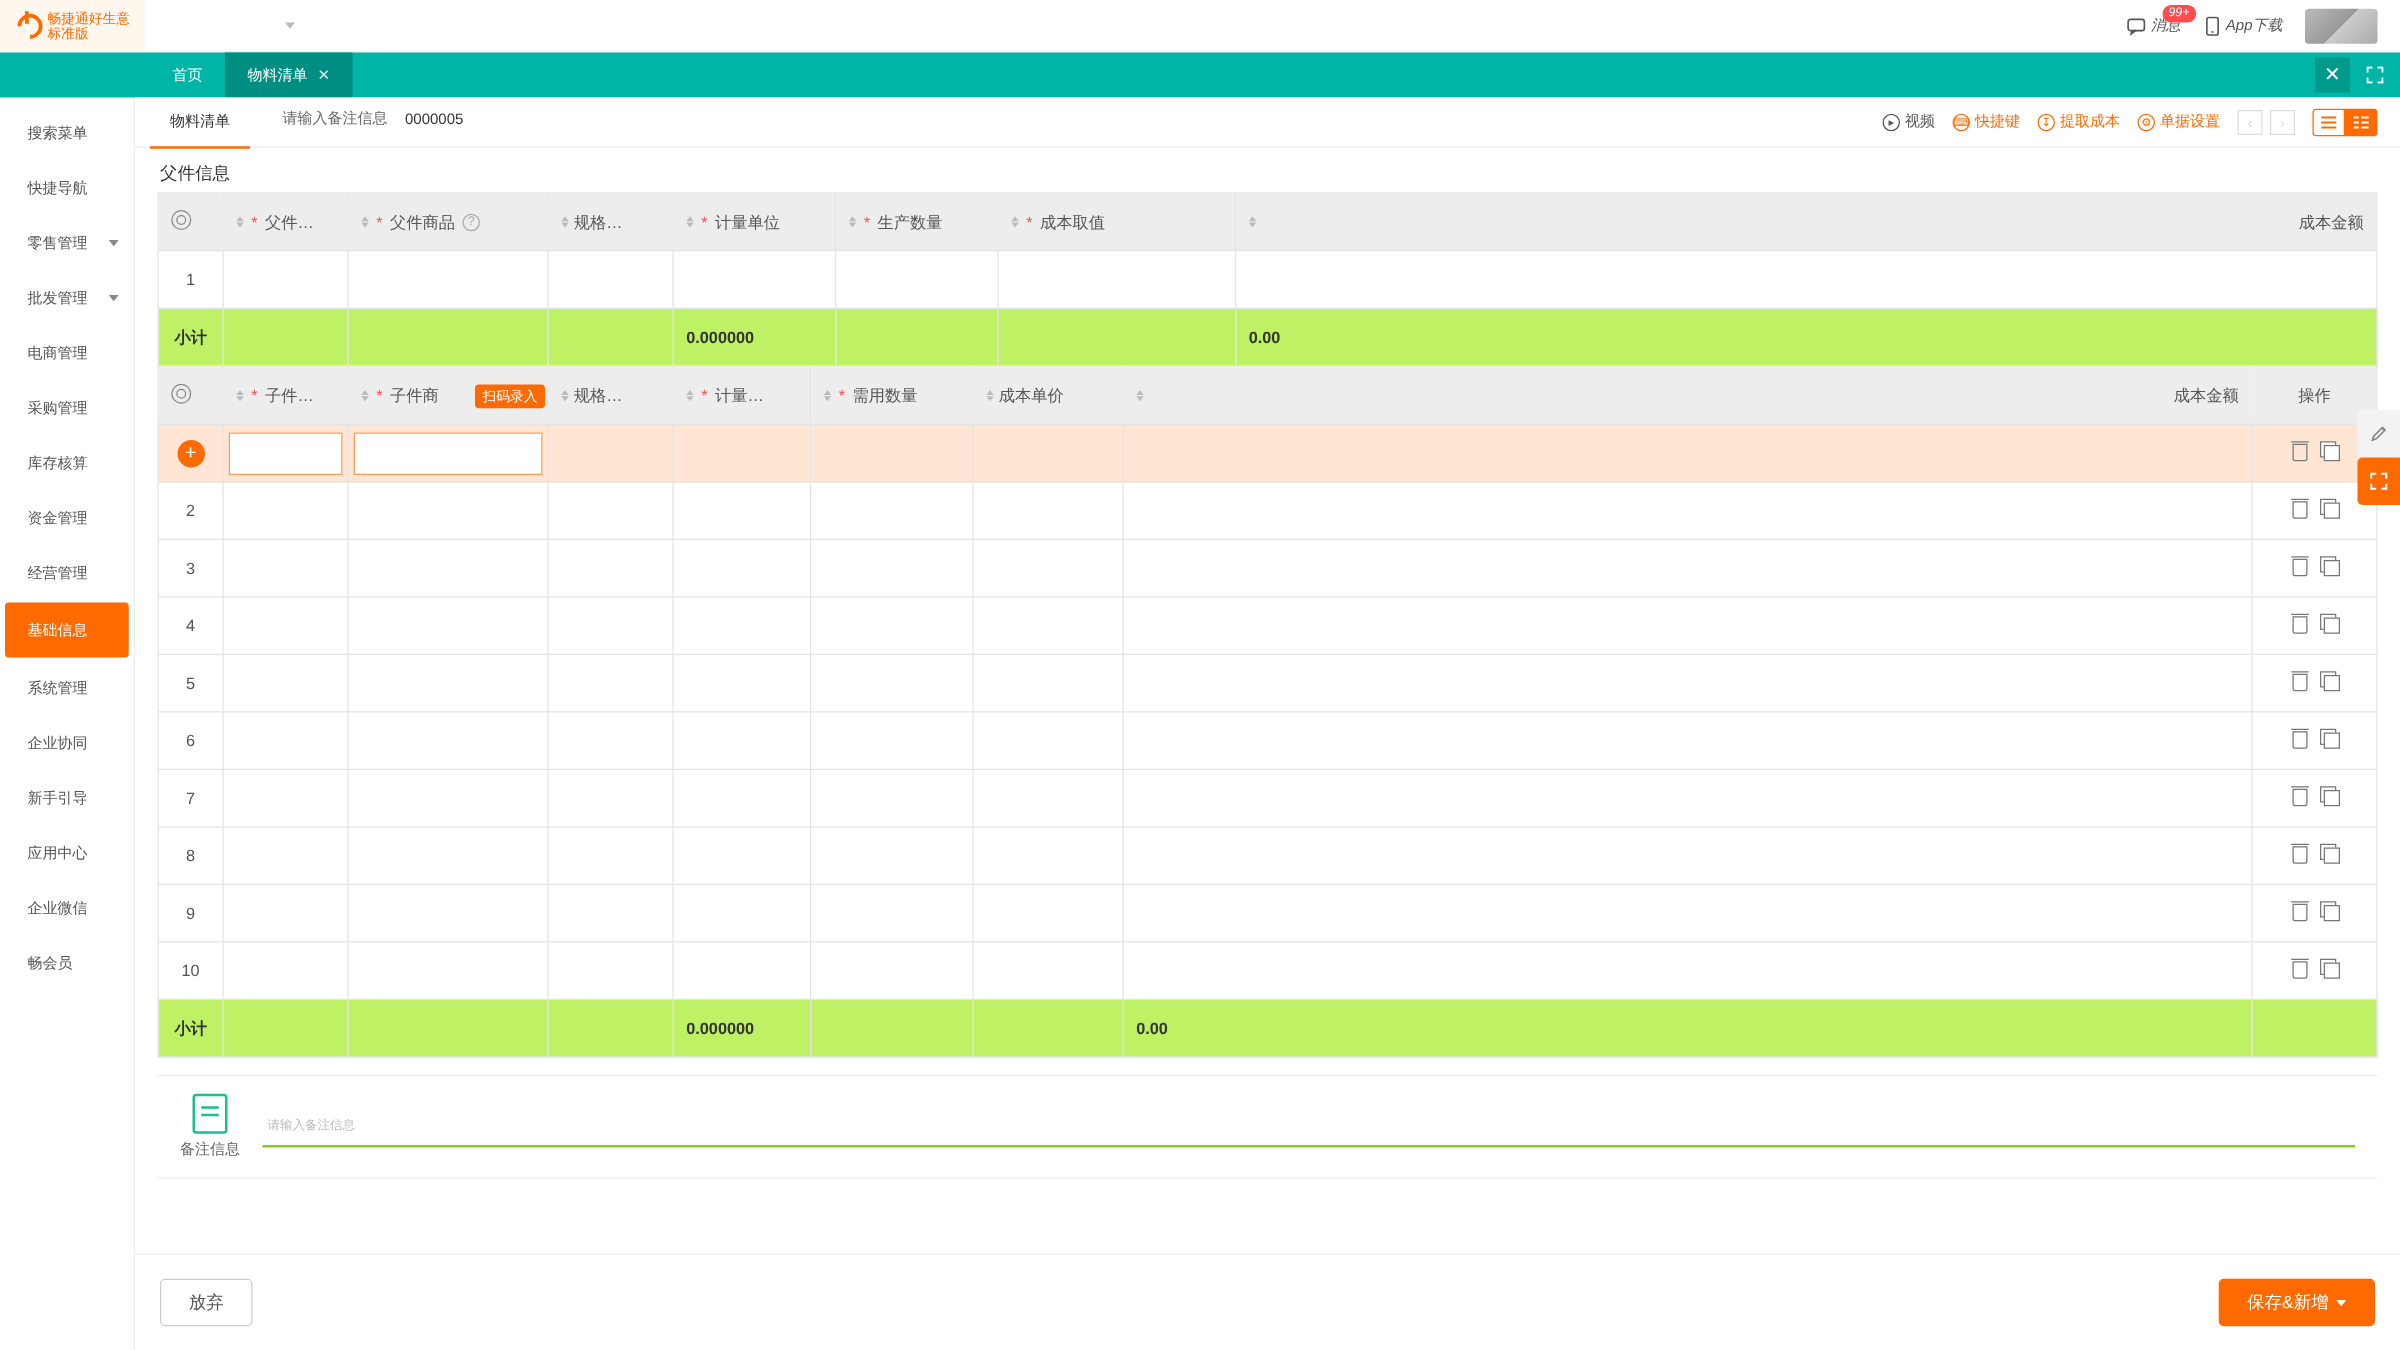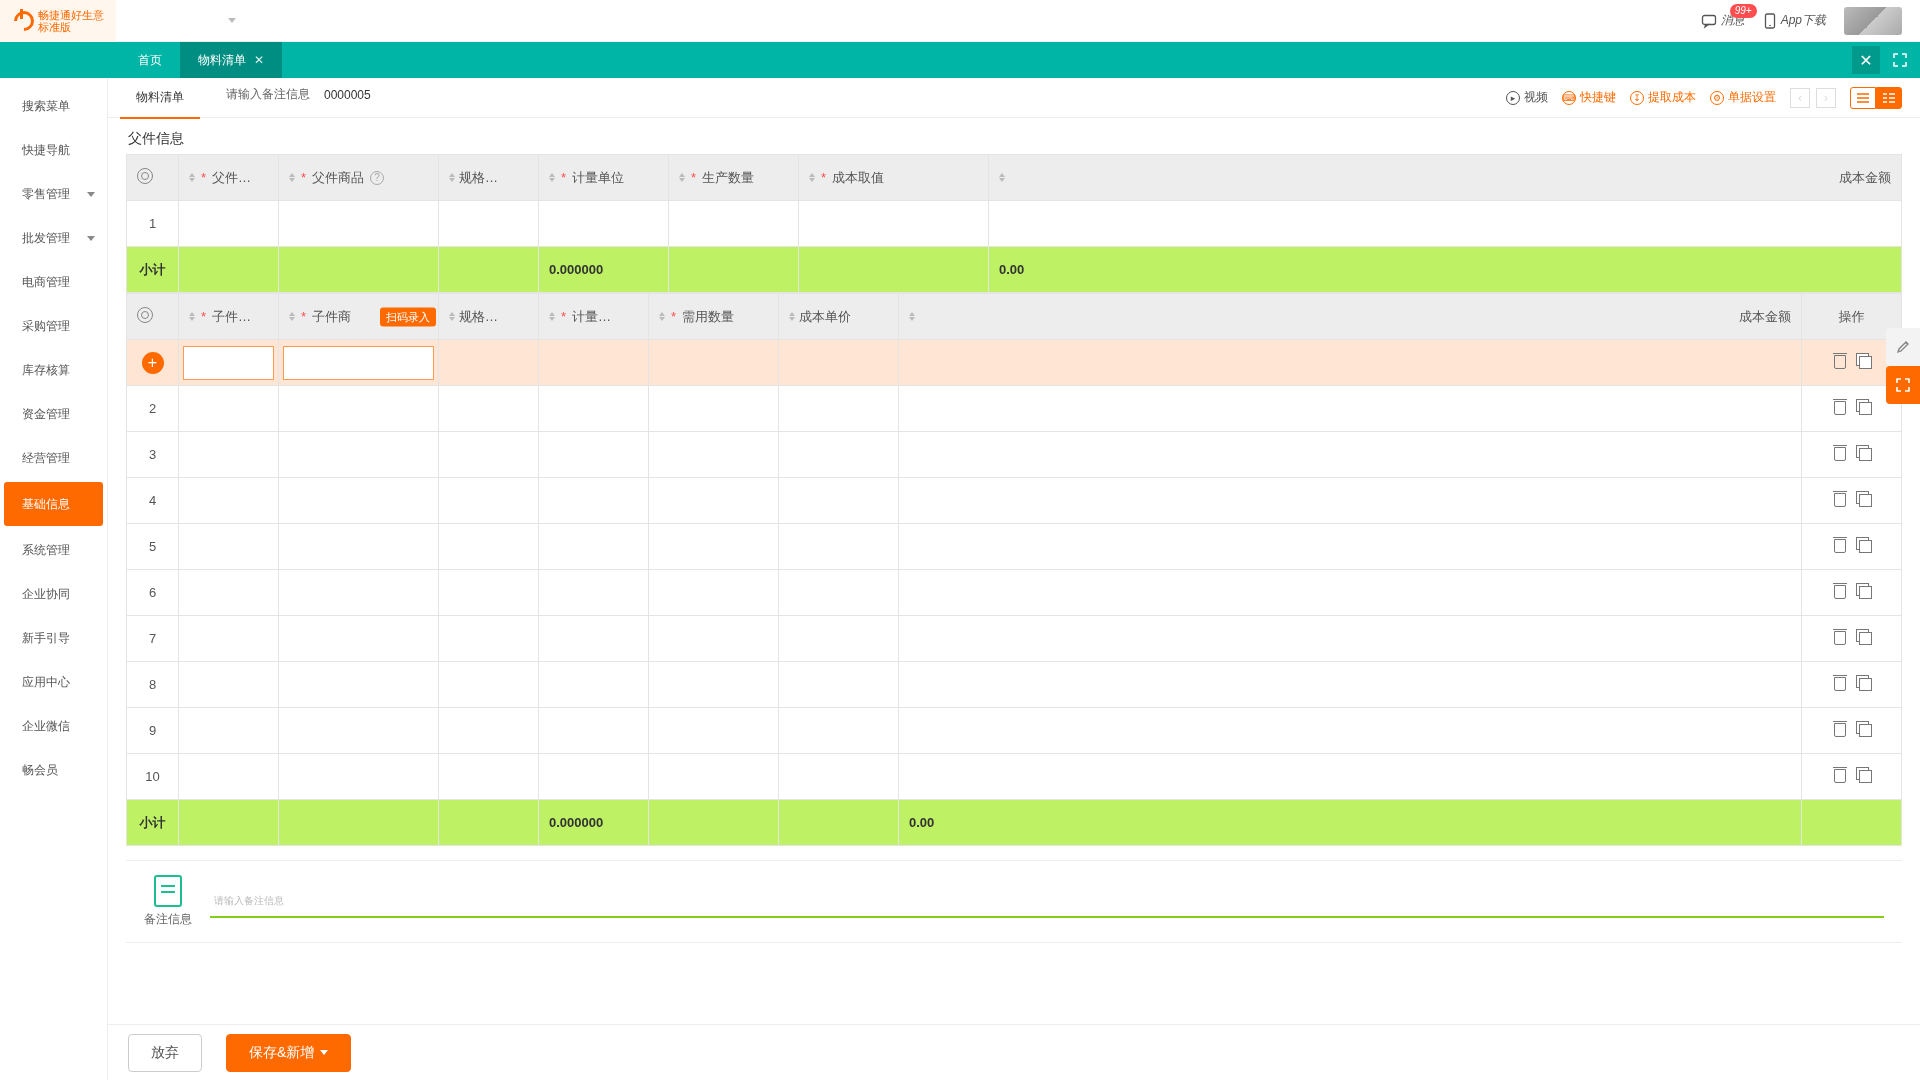--- a/index.html
+++ b/index.html
@@ -97,21 +97,21 @@
 .row-icon.copy::after { content:""; position:absolute; bottom:0; right:0; width:11px; height:11px; border:1.3px solid #777; background:#fff; }
 
 .remark-area { margin-top:14px; background:#fff; display:flex; align-items:center; gap:18px; padding:14px 18px; border:1px solid #eee; border-left:none; border-right:none; }
 .remark-icon { display:flex; flex-direction:column; align-items:center; gap:4px; color:#666; }
 .remark-glyph { width:28px; height:32px; border:2px solid #1bbf91; border-radius:3px; position:relative; }
 .remark-glyph::before, .remark-glyph::after { content:""; position:absolute; left:5px; right:5px; height:2px; background:#1bbf91; }
 .remark-glyph::before { top:8px; } .remark-glyph::after { top:14px; }
 .remark-input { flex:1; border:none; border-bottom:2px solid #84cc16; padding:10px 4px; font-size:10px; outline:none; color:#333; }
 .remark-input::placeholder { color:#bbb; }
 
-.footer { height:56px; border-top:1px solid #eee; display:flex; align-items:center; justify-content:flex-start; padding:0 20px; gap:24px; }
+.footer { height:77px; border-top:1px solid #eee; display:flex; align-items:center; justify-content:space-between; padding:0 20px; gap:14px; }
 .btn { height:38px; padding:0 22px; border-radius:4px; font-size:14px; cursor:pointer; display:flex; align-items:center; gap:6px; }
 .btn-plain { background:#fff; border:1px solid #ccc; color:#555; }
 .btn-primary { background:#ff6a00; border:1px solid #ff6a00; color:#fff; }
 .btn-caret { border-left:4px solid transparent; border-right:4px solid transparent; border-top:5px solid #fff; }
 
 
 .float-rail { position:absolute; right:0; top:250px; display:flex; flex-direction:column; }
 .rail-btn { width:34px; height:38px; display:flex; align-items:center; justify-content:center; cursor:pointer; border-radius:4px 0 0 4px; }
 .rail-btn.edit { background:#f3f3f3; color:#888; }
 .rail-btn.expand2 { background:#ff6a00; color:#fff; }

